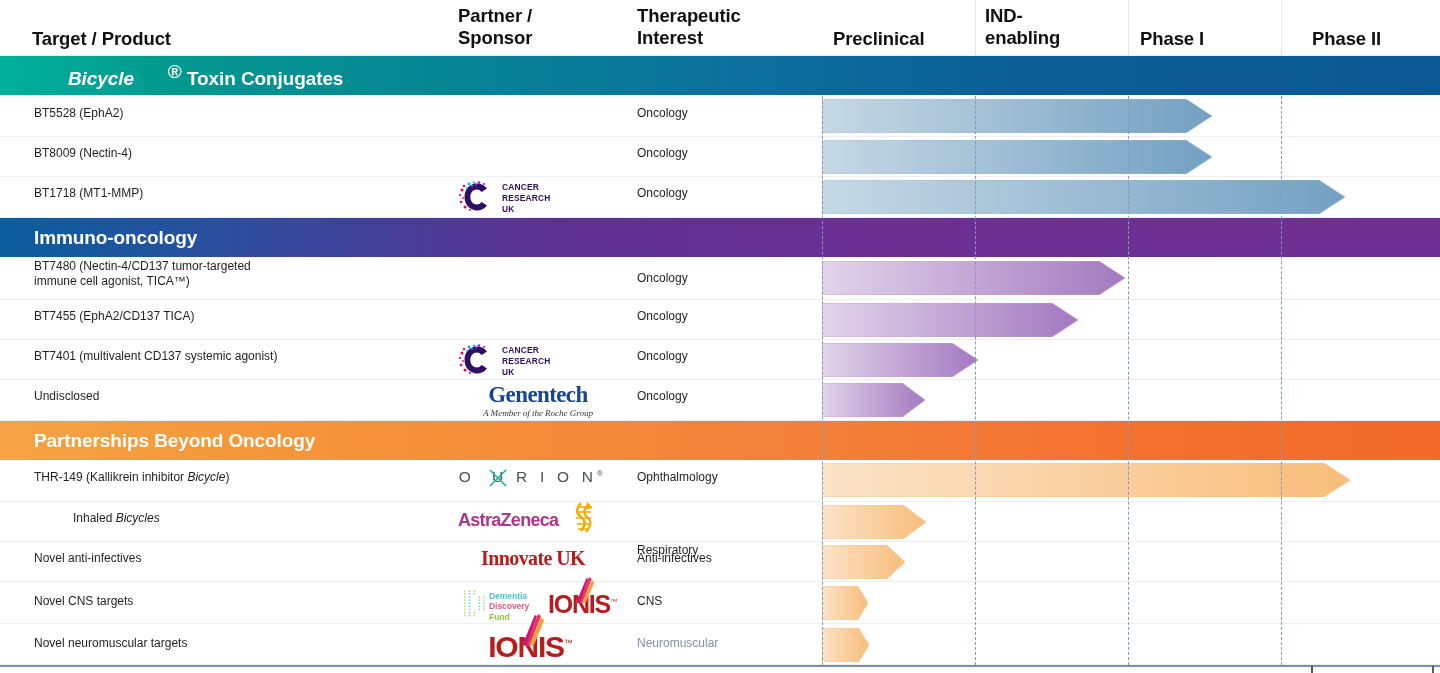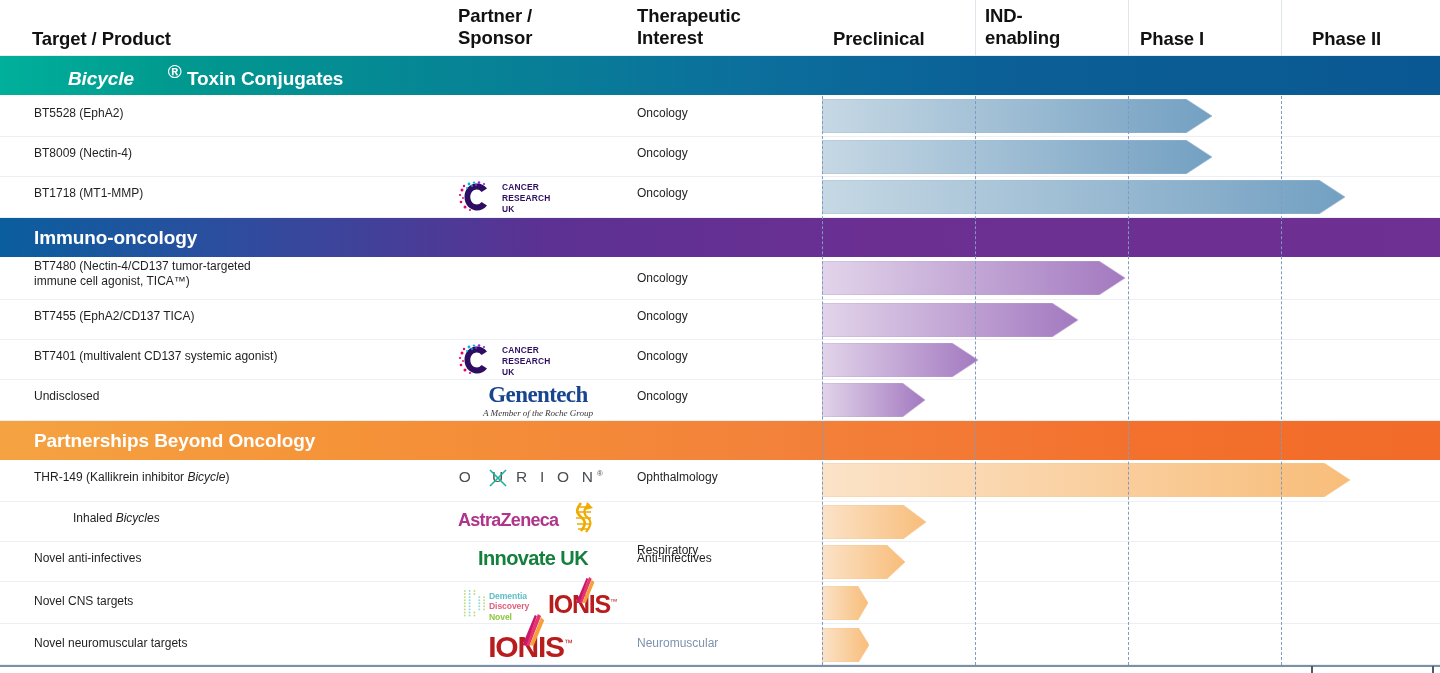--- a/index.html
+++ b/index.html
@@ -84,21 +84,21 @@
     font-family:"Liberation Serif","DejaVu Serif",serif;
     font-style:italic;font-size:9.2px;color:#3a3a3a;margin-top:2px;letter-spacing:-0.1px;
   }
   .oxurion{width:150px;height:22px;position:relative;text-align:center;}
   .oxurion .otxt{font-size:15.5px;color:#4a4f53;letter-spacing:4.2px;font-weight:400;}
   .oxurion .xmark{position:absolute;left:29px;top:-1px;width:22px;height:22px;}
   .az{width:150px;height:28px;position:relative;}
   .az .aztxt{position:absolute;left:0;top:4px;font-size:18px;font-weight:bold;color:#b0348a;letter-spacing:-0.7px;}
   .az .azmark{position:absolute;left:105px;top:-5px;width:32px;height:34px;}
   .innovate{width:150px;height:26px;text-align:center;}
-  .innovate .itxt{font-size:20px;font-weight:bold;color:#15803d;letter-spacing:-0.6px;}
+  .innovate .itxt{font-size:20px;font-weight:bold;color:#b91c1c;letter-spacing:-0.6px;font-family:Liberation Serif, serif;}
   .ddf-ionis{width:170px;height:30px;position:relative;}
   .ddf{position:absolute;left:0;top:0;width:82px;height:30px;}
   .ddf .dmark{position:absolute;left:0;top:0;width:26px;height:30px;}
   .ddf .dtxt{position:absolute;left:27px;top:2px;font-size:8.6px;font-weight:bold;line-height:1.22;letter-spacing:-0.1px;}
   .ionis{position:relative;font-weight:bold;color:#b91c1c;letter-spacing:-1.2px;}
   .ionis .tm{font-size:0.3em;vertical-align:super;font-weight:normal;}
 </style>
 </head>
 <body>
 
@@ -377,28 +377,29 @@
             <circle cx="8.2" cy="21.799999999999997" r="1.05" fill="#7fd4d0" opacity="0.85"></circle>
             <circle cx="18.6" cy="21.799999999999997" r="1.05" fill="#7fd4d0" opacity="0.85"></circle>
             <circle cx="23.8" cy="21.799999999999997" r="1.05" fill="#b5d96a" opacity="0.85"></circle>
             <circle cx="3" cy="25.099999999999998" r="1.05" fill="#b5d96a" opacity="0.85"></circle>
             <circle cx="8.2" cy="25.099999999999998" r="1.05" fill="#7fd4d0" opacity="0.85"></circle>
             <circle cx="13.4" cy="25.099999999999998" r="1.05" fill="#b5d96a" opacity="0.85"></circle>
             <circle cx="3" cy="28.4" r="1.05" fill="#b5d96a" opacity="0.85"></circle>
             <circle cx="8.2" cy="28.4" r="1.05" fill="#7fd4d0" opacity="0.85"></circle>
             <circle cx="13.4" cy="28.4" r="1.05" fill="#b5d96a" opacity="0.85"></circle>
           </svg></div>
-        <div class="dtxt"><span style="color:#5bbfc7">Dementia</span><br><span style="color:#e0607f">Discovery</span><br><span style="color:#8ec63f">Novel</span></div>
+        <div class="dtxt"><span style="color:#5bbfc7">Dementia</span><br><span style="color:#e0607f">Discovery</span><br><span style="color:#8ec63f">Fund</span></div>
       </div>
       <div style="position: absolute; left: 86px; top: 1px;"><span class="ionis" style="font-size: 25px;">IO<span style="position:relative;display:inline-block;">N<svg viewBox="0 0 24 30" style="position:absolute;left:3px;top:-13px;width:21.25px;height:26.25px;">
               <path d="M4 30 L16 0 L19 2 L8 30 Z" fill="#e8336d"></path>
               <path d="M8 30 L19 3 L22 6 L12 30 Z" fill="#f4a03c"></path>
               <path d="M1 30 L13 1 L15 2 L5 30 Z" fill="#c9186a"></path>
             </svg></span>IS<span class="tm">™</span></span></div>
     </div>
+    <div class="cell ti" style="left: 637px; width: 185px; top: 594px;">CNS</div>
     <div class="bar" style="width: 46px; height: 34px; left: 822px; top: 586px;">
       <svg width="46" height="34" viewBox="0 0 46 34">
         <defs>
           <linearGradient id="g10" x1="0" y1="0" x2="1" y2="0">
             <stop offset="0%" stop-color="#fbe3c8"></stop>
             <stop offset="100%" stop-color="#f8bd7a"></stop>
           </linearGradient>
         </defs>
         <polygon points="35.88,0 46,17 35.88,34 0,34 0,0" fill="url(#g10)" stroke="#f6c894" stroke-width="0.7"></polygon>
       </svg>

